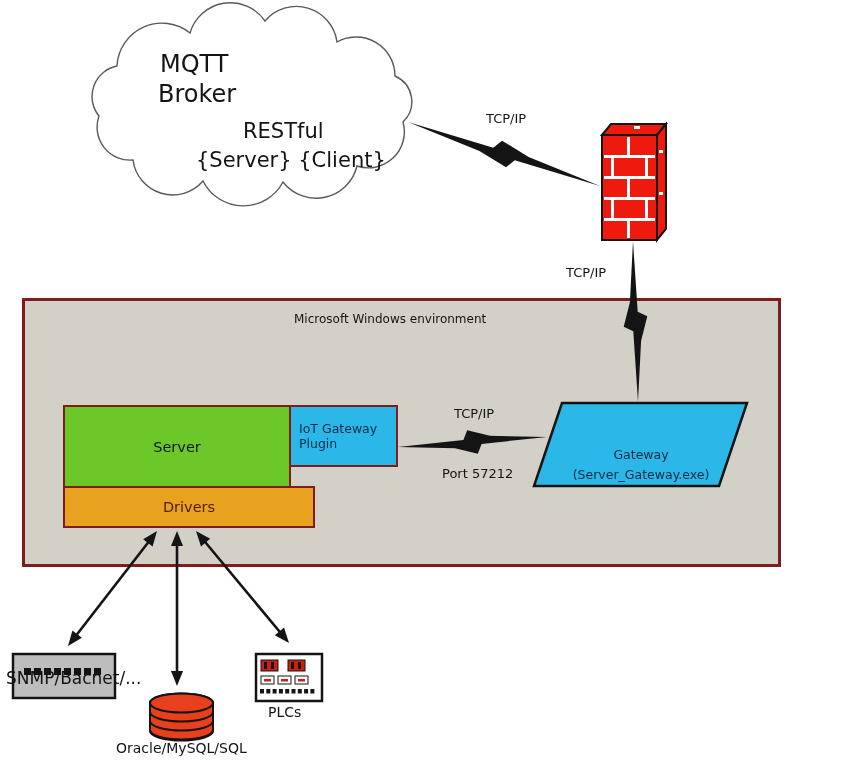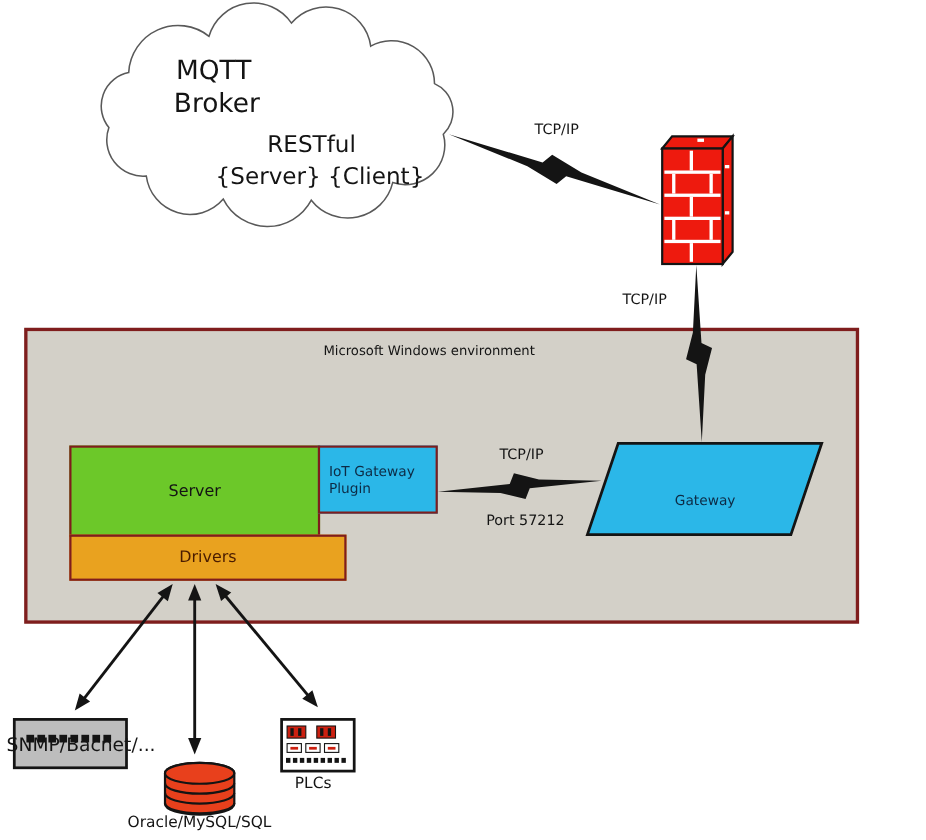--- a/index.html
+++ b/index.html
@@ -174,18 +174,19 @@
   <div class="lbl cloud-l3">RESTful</div>
   <div class="lbl cloud-l4">{Server} {Client}</div>
 
   <div class="lbl tcpip1">TCP/IP</div>
   <div class="lbl tcpip2">TCP/IP</div>
   <div class="lbl tcpip3">TCP/IP</div>
   <div class="lbl port">Port 57212</div>
 
   <div class="lbl gwlabel">
     <div>Gateway</div>
+    <div>(Server_Gateway.exe)</div>
   </div>
 
   <div class="lbl snmplbl">SNMP/Bacnet/...</div>
   <div class="lbl dblbl">Oracle/MySQL/SQL</div>
   <div class="lbl plclbl">PLCs</div>
 </div>
 
 </body></html>

